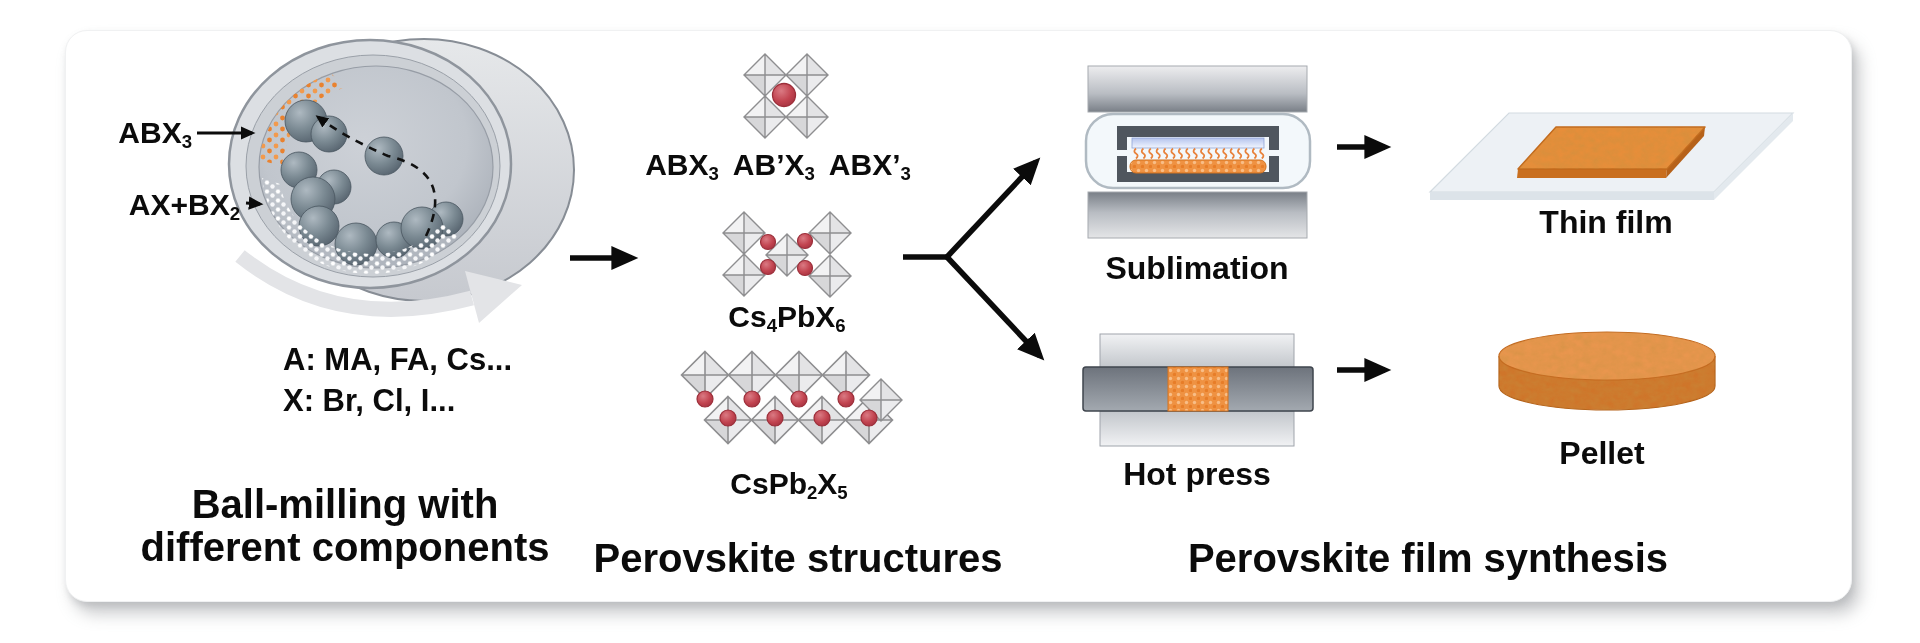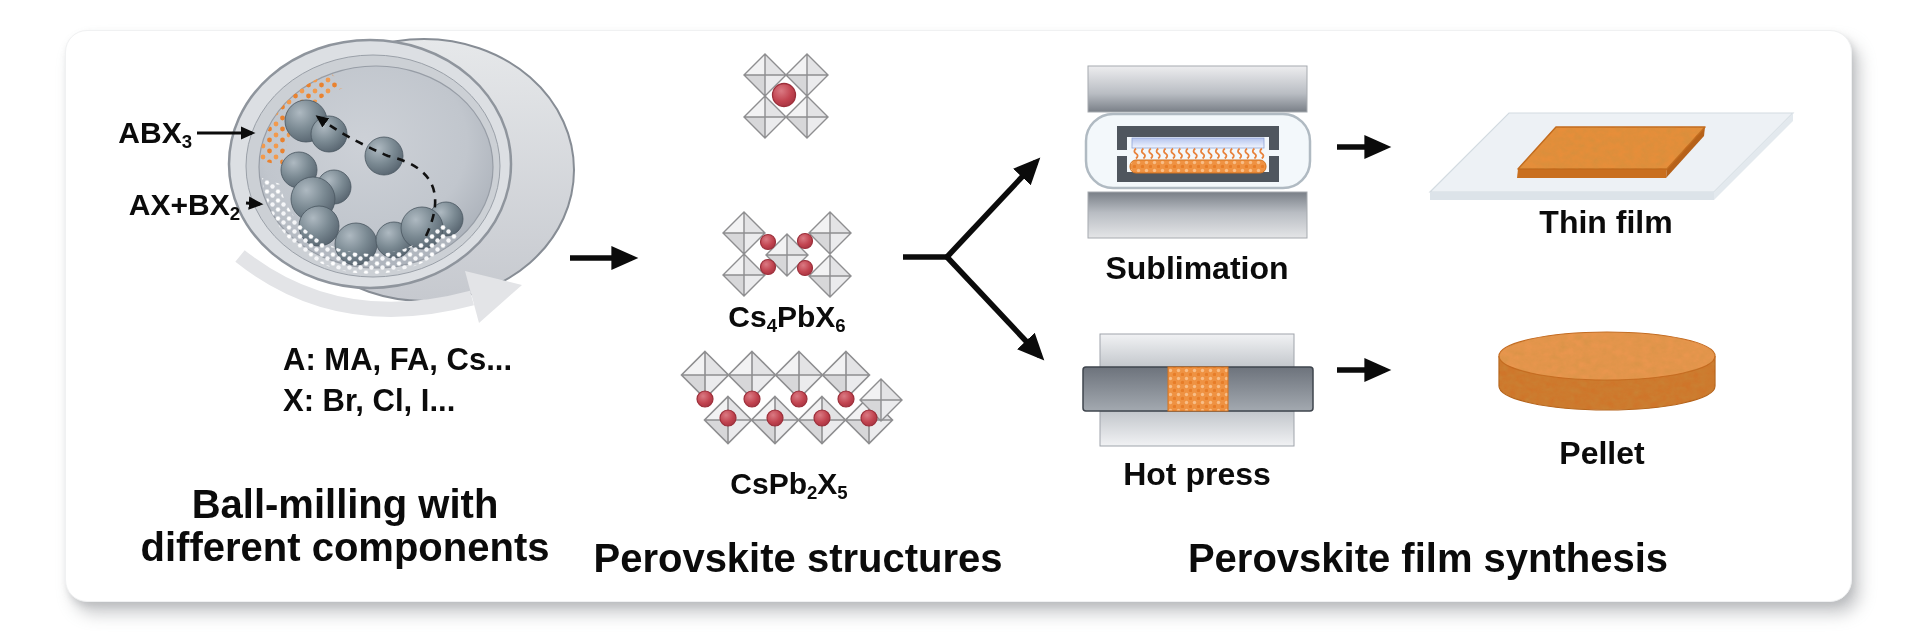--- a/index.html
+++ b/index.html
@@ -281,20 +281,23 @@
   <div class="lbl cmp" style="left:283px; top:339px;">
     <div>A: MA, FA, Cs...</div>
     <div>X: Br, Cl, I...</div>
   </div>
 
   <div class="lbl cap center" style="left:345px; top:483px;">
     <div>Ball-milling with</div>
     <div>different components</div>
   </div>
 
+  <div class="lbl frm center" style="left:778px; top:149px;">
+    <span><span>ABX</span><sub class="s">3</sub></span><span class="gap"><span>AB’X</span><sub class="s">3</sub></span><span class="gap"><span>ABX’</span><sub class="s">3</sub></span>
+  </div>
 
   <div class="lbl frm center" style="left:787px; top:301px;"><span>Cs</span><sub class="s">4</sub><span>PbX</span><sub class="s">6</sub></div>
 
   <div class="lbl frm center" style="left:789px; top:468px;"><span>CsPb</span><sub class="s">2</sub><span>X</span><sub class="s">5</sub></div>
 
   <div class="lbl cap center" style="left:798px; top:537px;">Perovskite structures</div>
 
   <div class="lbl lbl32 center" style="left:1197px; top:251px;">Sublimation</div>
 
   <div class="lbl lbl32 center" style="left:1197px; top:457px;">Hot press</div>

